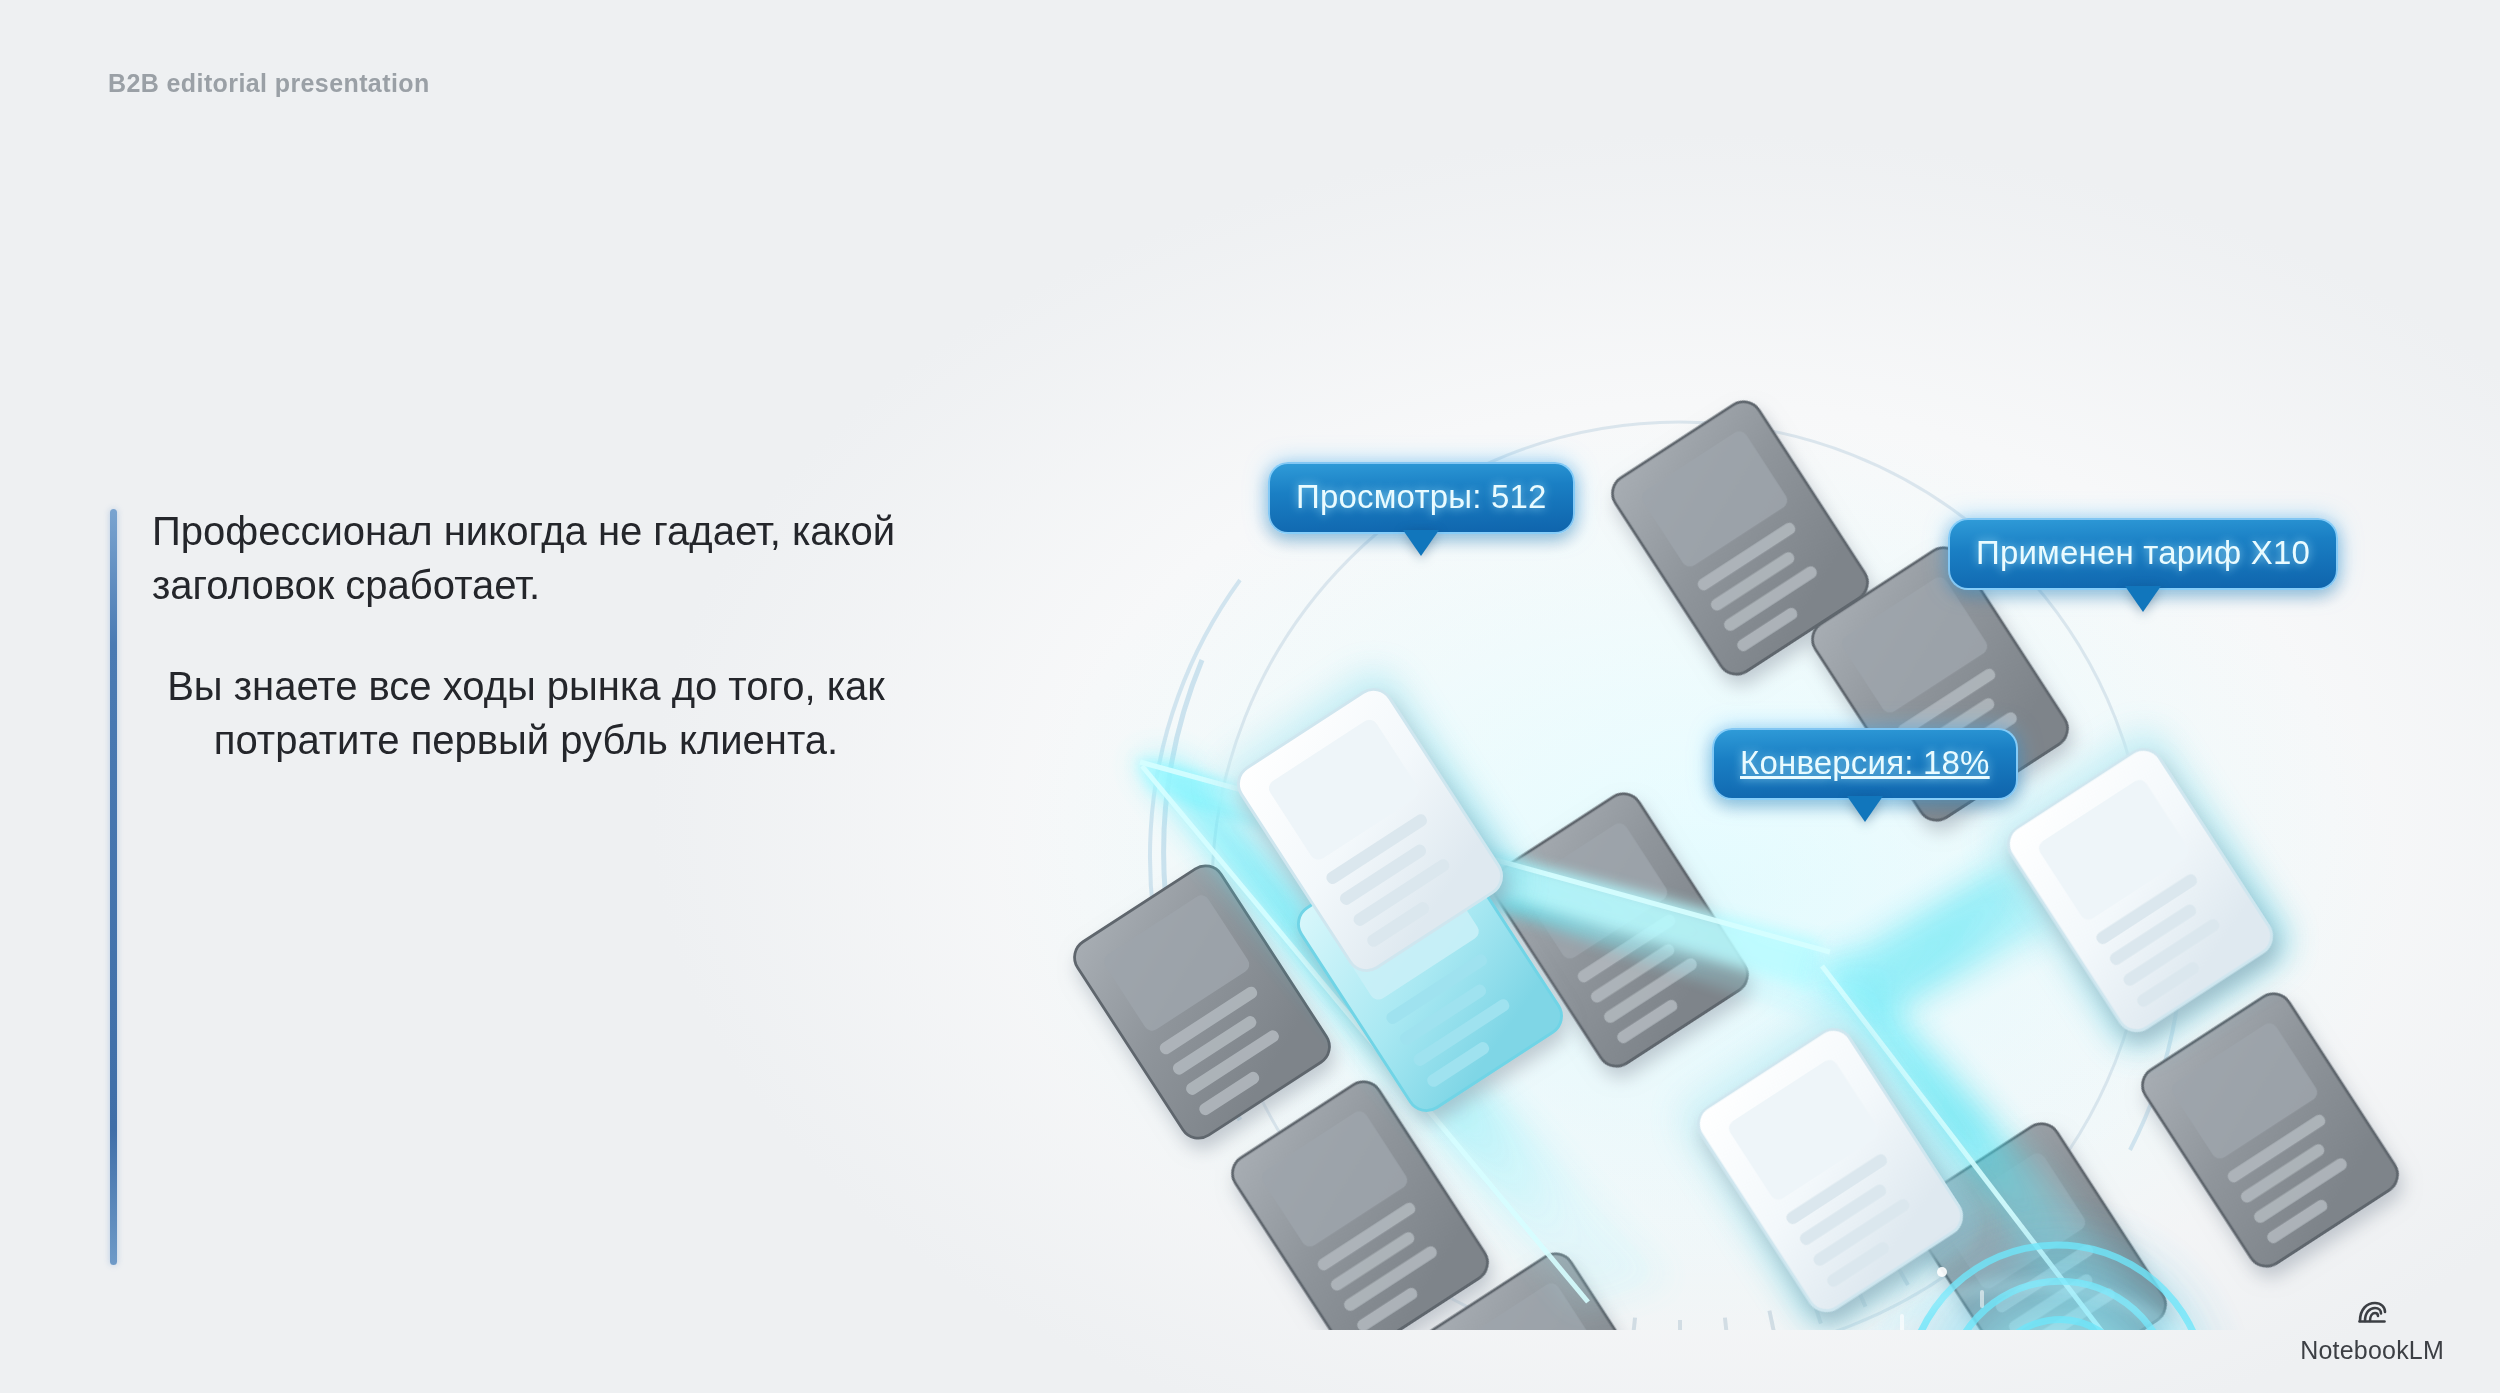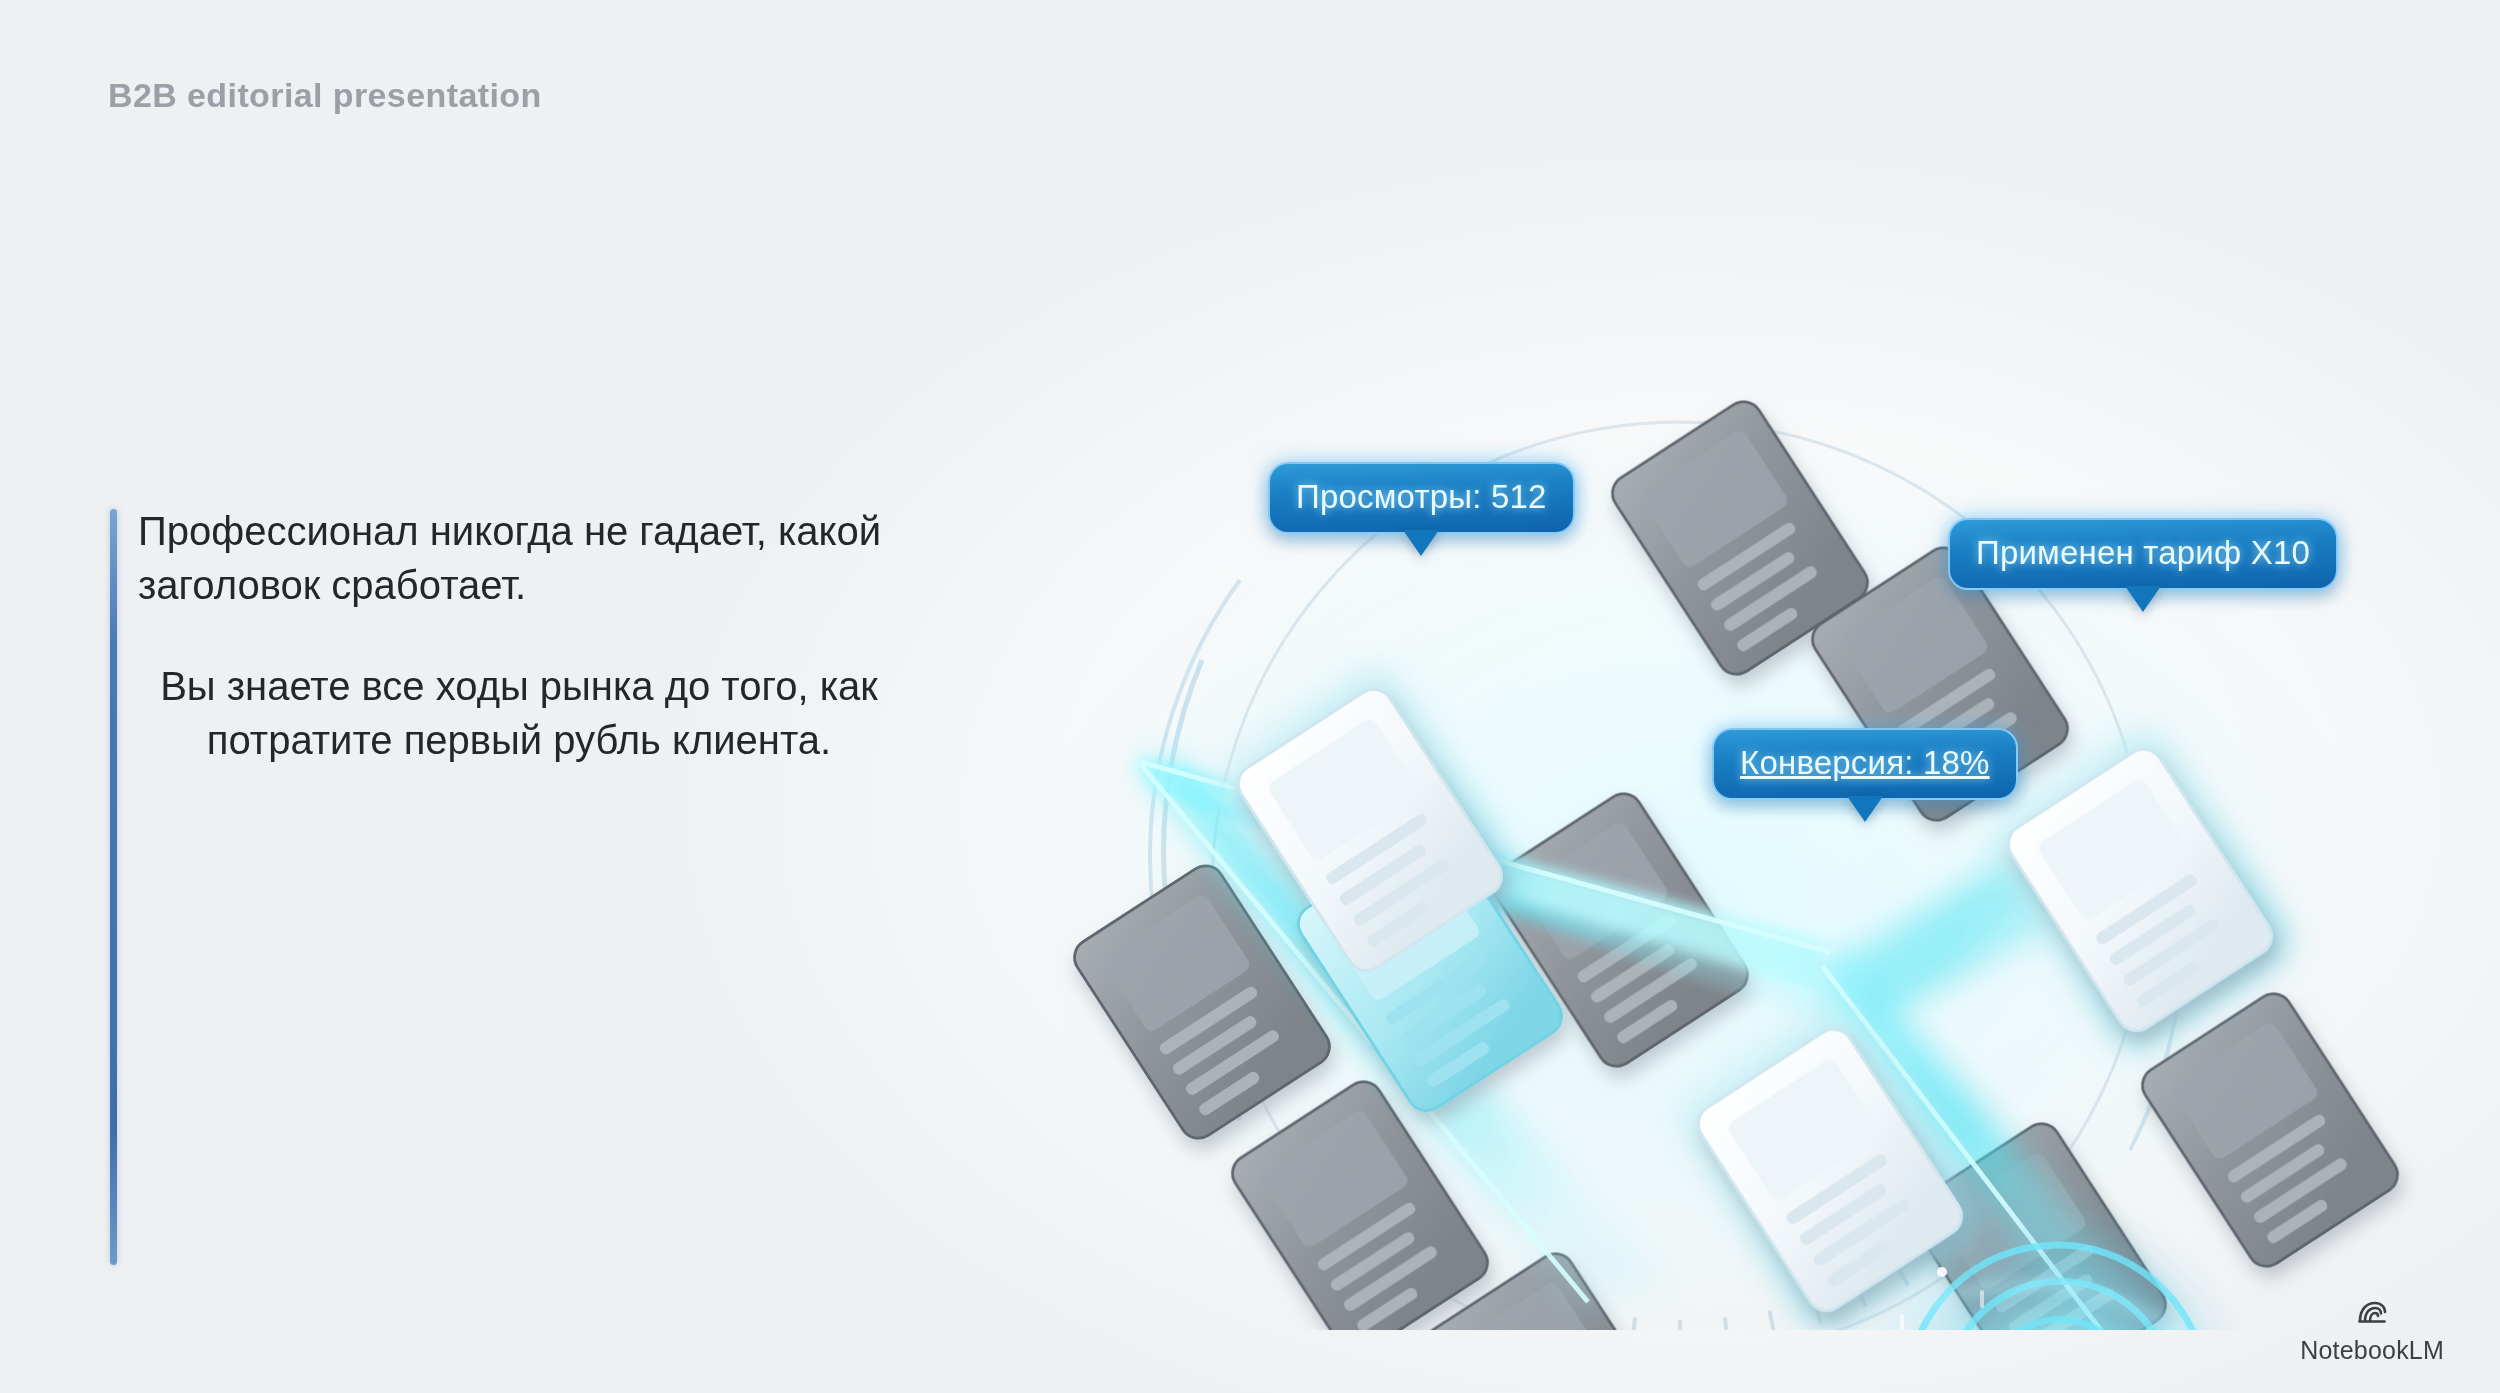--- a/index.html
+++ b/index.html
@@ -16,22 +16,22 @@
       radial-gradient(ellipse 1400px 900px at 68% 58%, #ffffff 0%, #f7f8f9 45%, #eef0f2 75%),
       linear-gradient(160deg, #f2f3f5 0%, #eceef1 55%, #e9ebee 100%);
     font-family: "Liberation Sans", sans-serif;
     -webkit-font-smoothing: antialiased;
   }
 
   
   .eyebrow {
     position: absolute;
     left: 108px;
-    top: 76px;
-    font-size: 34px;
+    top: 69px;
+    font-size: 25px;
     font-weight: 600;
     letter-spacing: 0.4px;
     color: #9aa0a6;
     white-space: nowrap;
   }
   .title {
     position: absolute;
     left: 104px;
     top: 132px;
     width: 1560px;
@@ -41,21 +41,21 @@
     letter-spacing: -0.5px;
     color: #14161c;
   }
 
   
   .body-col {
     position: absolute;
     left: 110px;
     top: 505px;
     width: 790px;
-    padding-left: 28px;
+    padding-left: 42px;
     box-sizing: border-box;
   }
   .accent-bar {
     position: absolute;
     left: 0;
     top: 4px;
     width: 7px;
     height: 756px;
     background: linear-gradient(180deg, #7aa4d0 0%, #4a7ab3 18%, #3f6ea8 82%, #6e9ac8 100%);
     border-radius: 4px;

